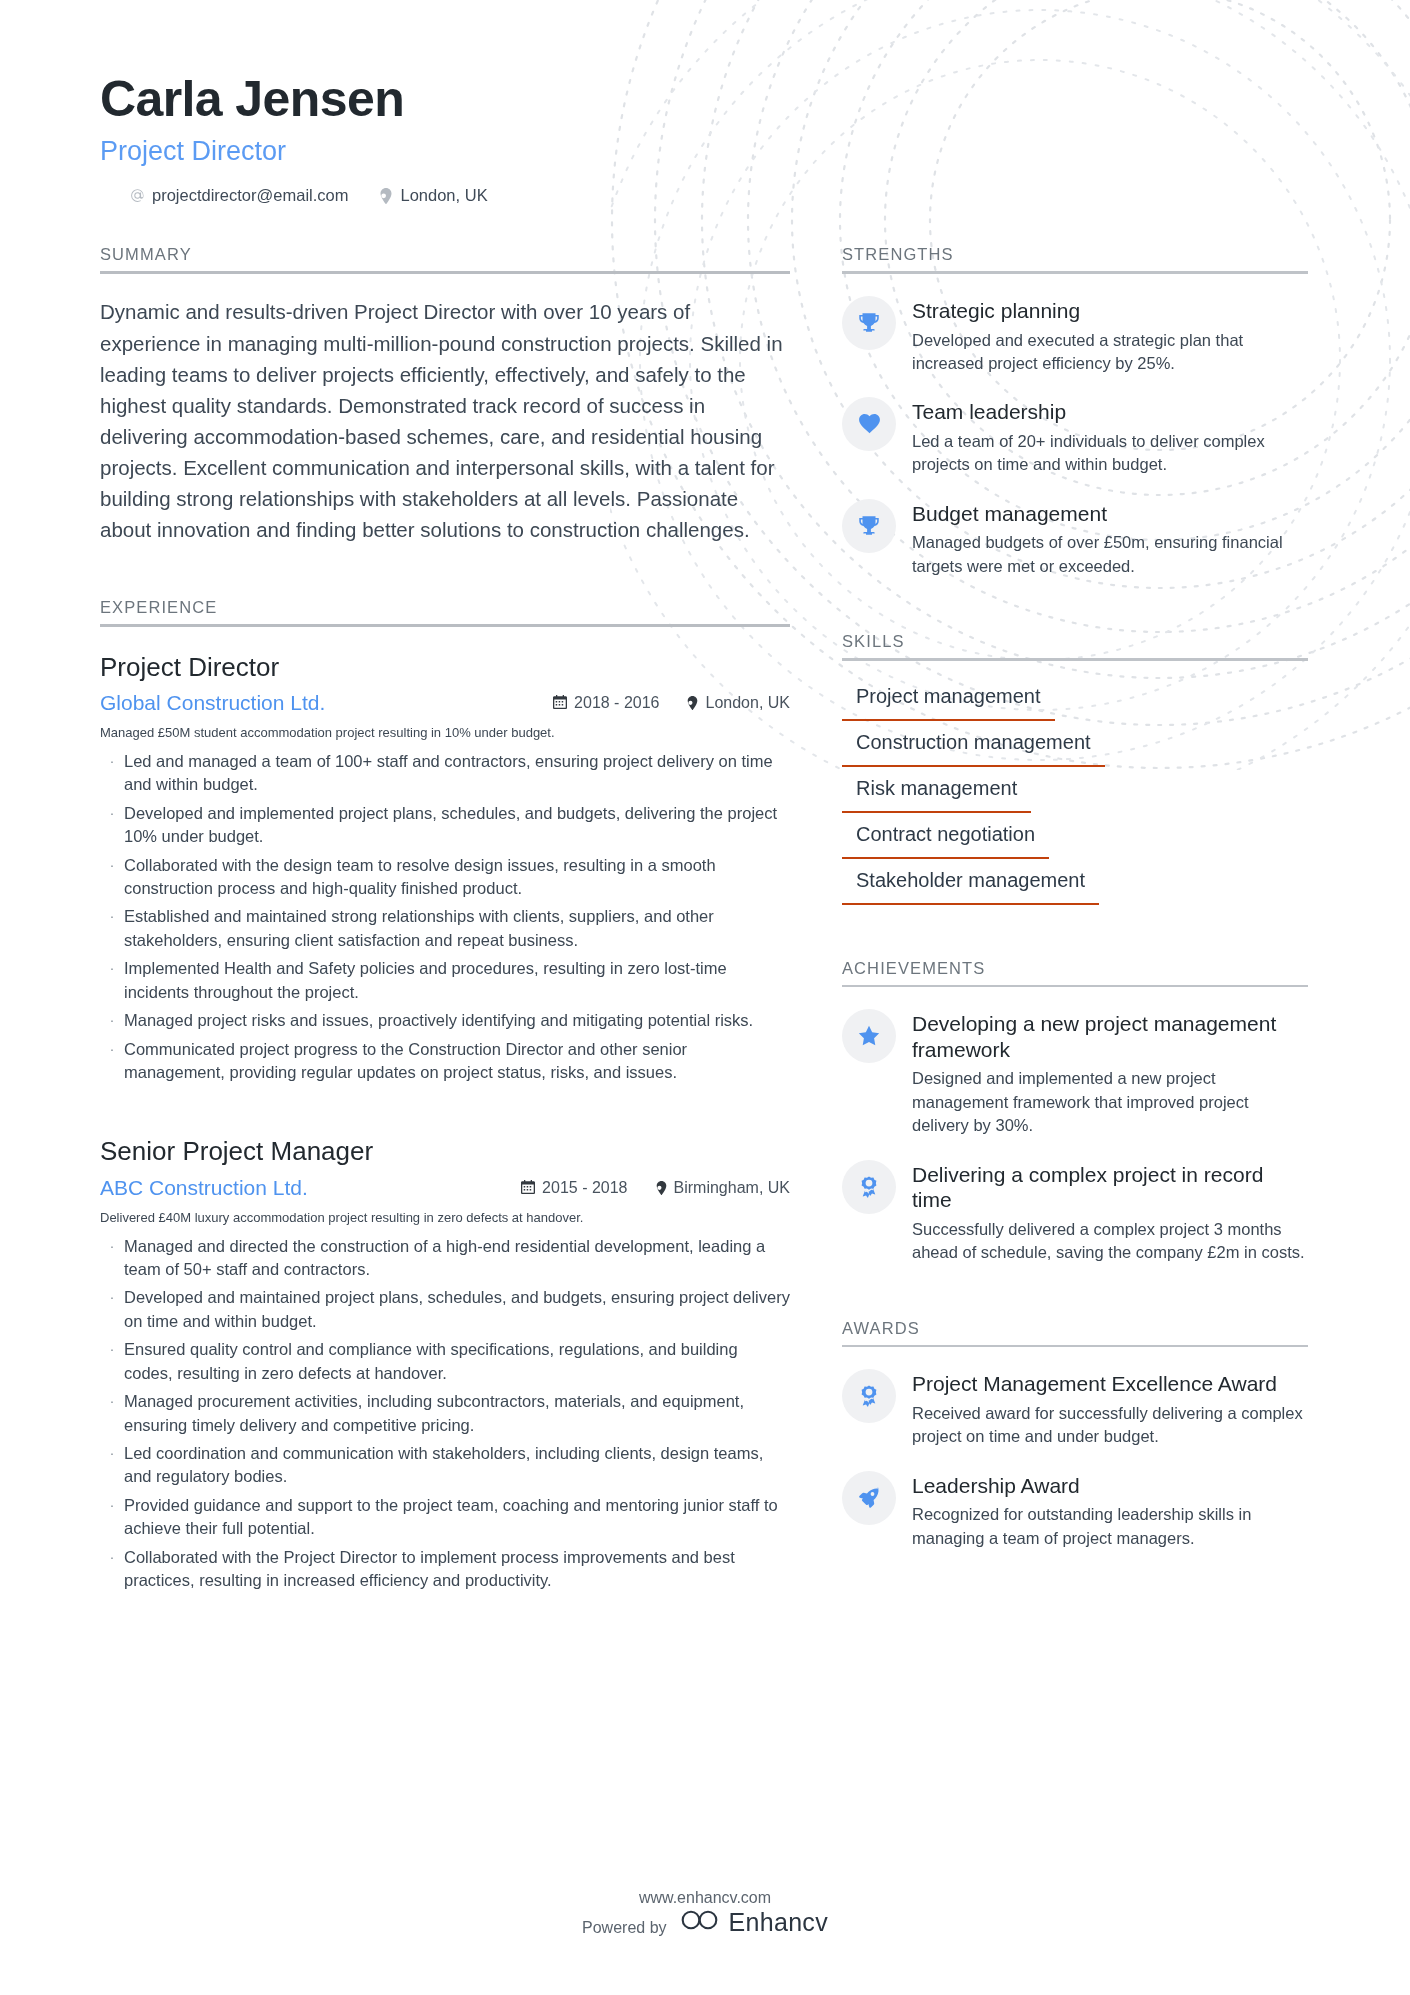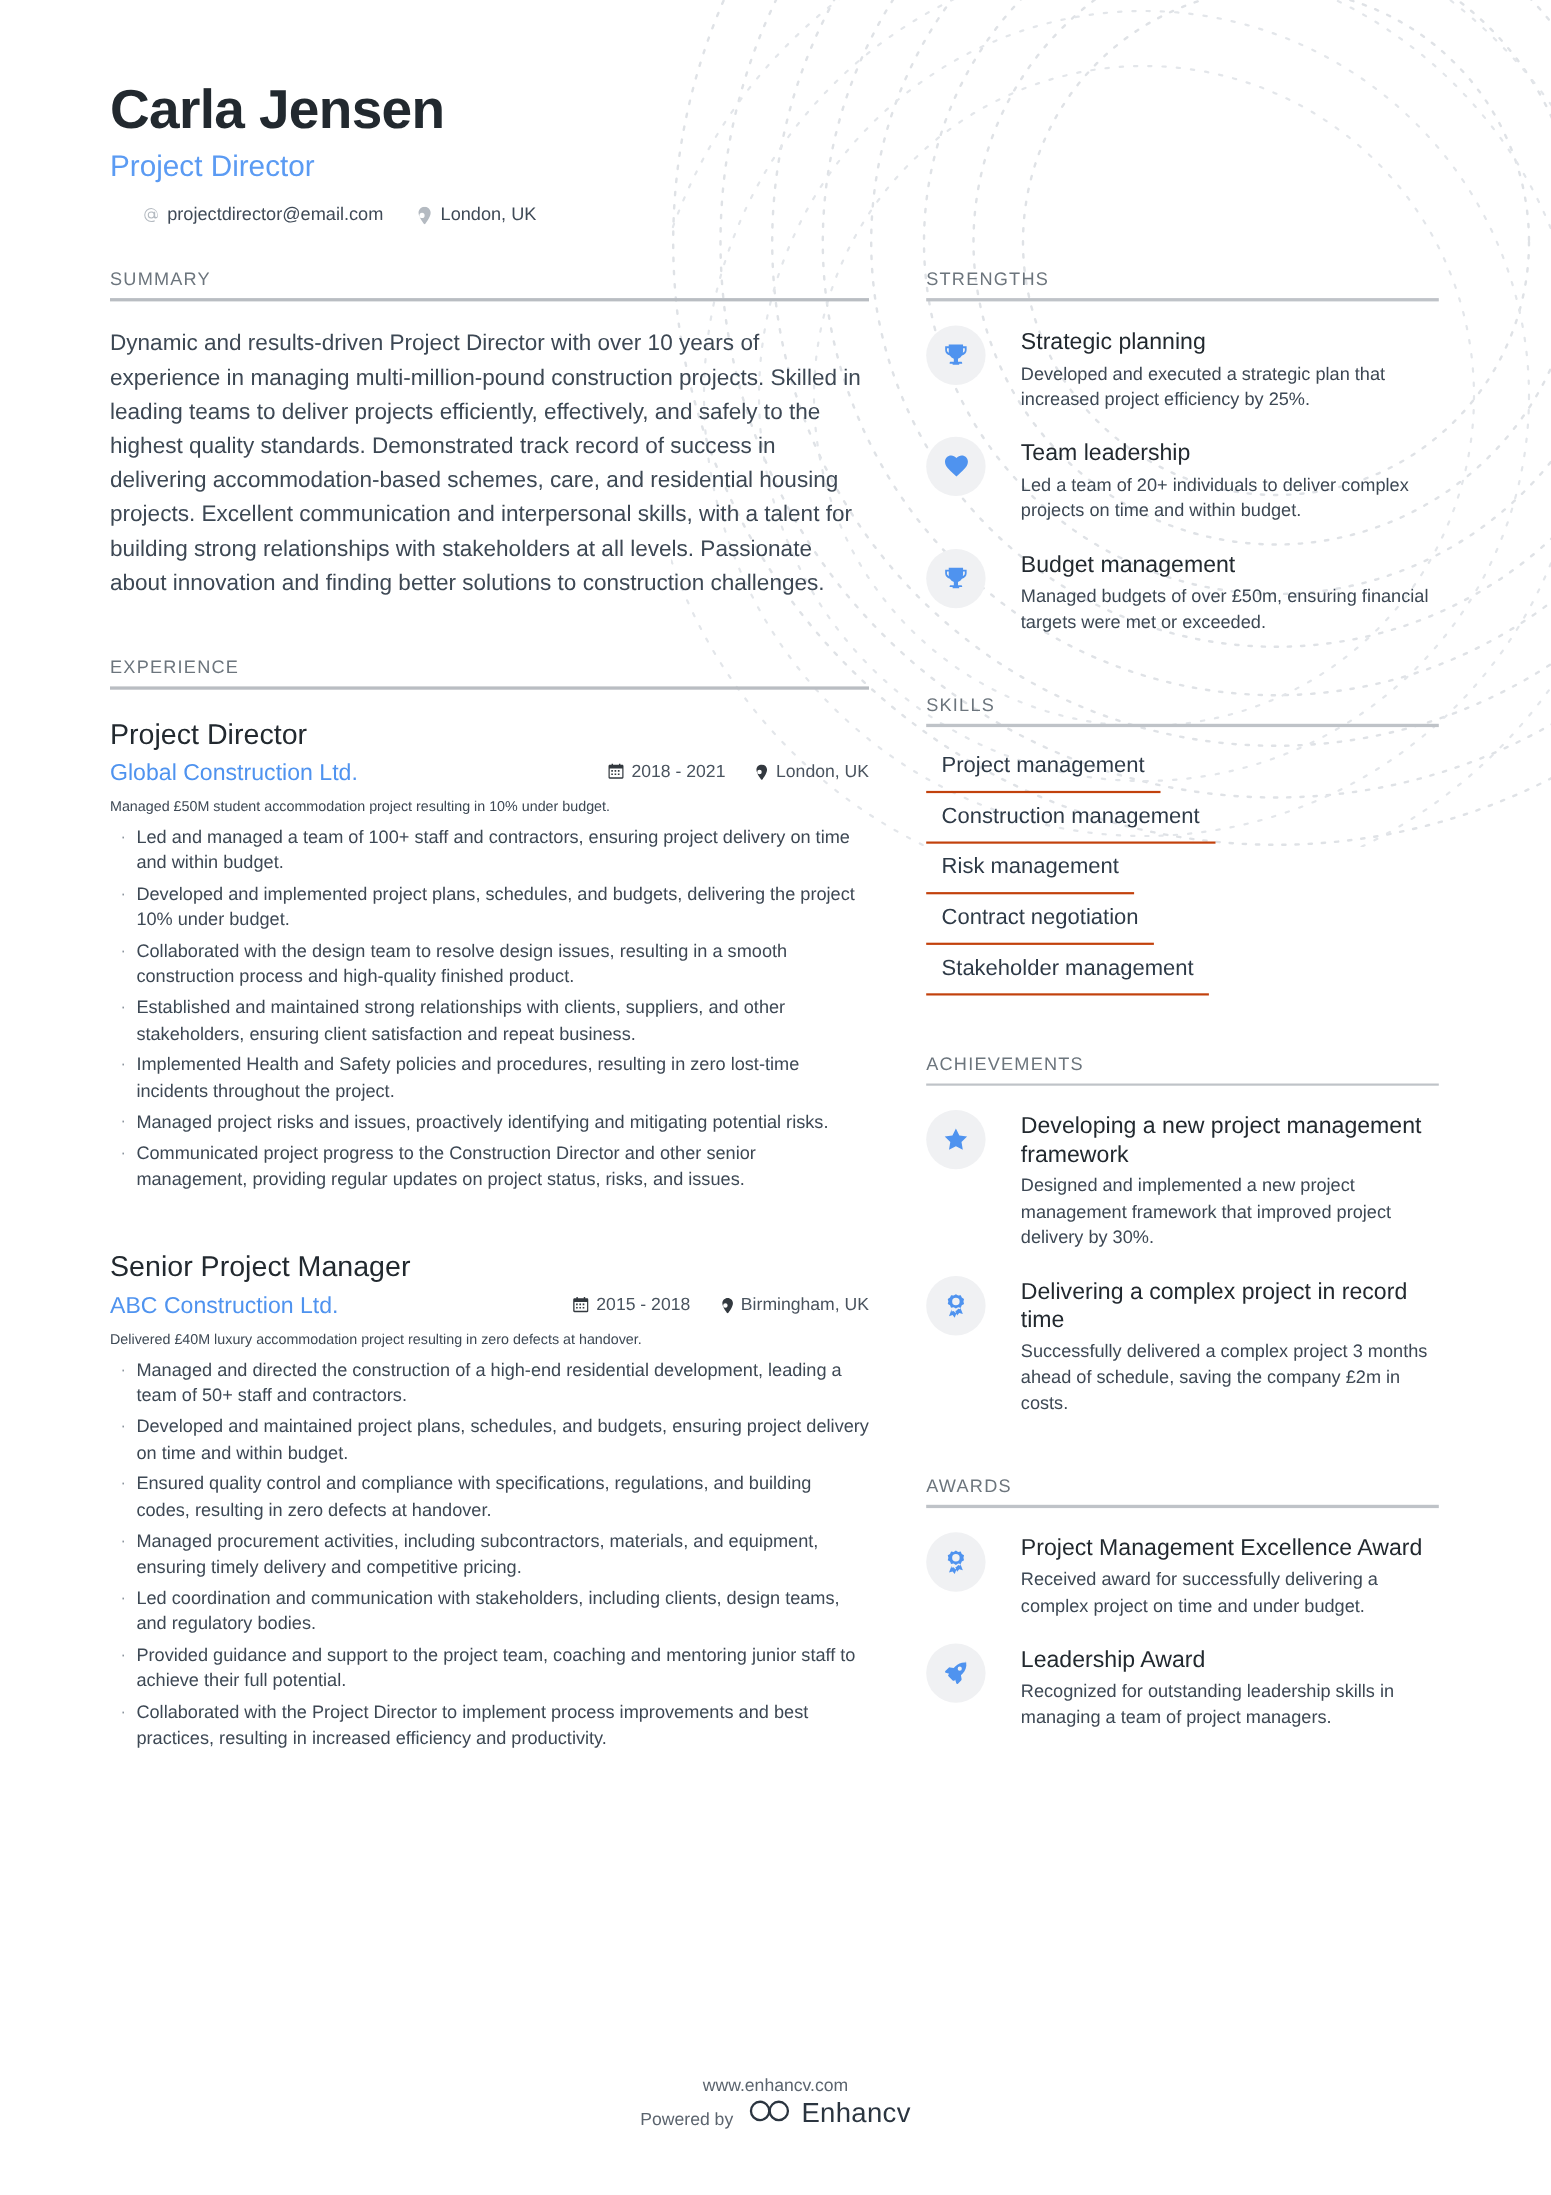--- a/index.html
+++ b/index.html
@@ -128,21 +128,21 @@
     text-align: center;
     color: #8b949d;
     font-size: 15px;
     line-height: 1.5;
   }
   .bullet .btxt { flex: 1 1 auto; }
 
   .exp-spacer { height: 22px; }
 
   
-  .rblock { display: flex; gap: 32px; margin-top: 22px; }
+  .rblock { display: flex; gap: 16px; margin-top: 22px; }
   .rbadge {
     flex: none;
     width: 54px; height: 54px;
     border-radius: 50%;
     background: #f0f1f3;
     display: flex; align-items: center; justify-content: center;
     color: #4f93ef;
   }
   .rbody { flex: 1 1 auto; padding-top: 2px; }
   .rtitle {
@@ -260,21 +260,21 @@
           <div class="exp">
             <div class="exp-role">Project Director</div>
             <div class="exp-meta">
               <div class="exp-company">Global Construction Ltd.</div>
               <div class="exp-dates">
                 <span class="ic">
                   <svg width="14" height="15" viewBox="0 0 14 15">
                       <path d="M3 0v1.3H1.3C.6 1.3 0 1.9 0 2.6v10.1c0 .7.6 1.3 1.3 1.3h11.4c.7 0 1.3-.6 1.3-1.3V2.6c0-.7-.6-1.3-1.3-1.3H11V0h-1.3v1.3H4.3V0H3zm-1.7 4.6h11.4v8.1H1.3V4.6zm1.4 1.5v1.5h1.5V6.1H2.7zm3 0v1.5h1.5V6.1H5.7zm3 0v1.5h1.5V6.1H8.7zm-6 3v1.5h1.5V9.1H2.7zm3 0v1.5h1.5V9.1H5.7zm3 0v1.5h1.5V9.1H8.7z" fill="currentColor"></path>
                     </svg>
                 </span>
-                <span>2018 - 2021</span>
+                <span>2018 - 2016</span>
               </div>
               <div class="exp-loc">
                 <span class="ic">
                   <svg width="11" height="14" viewBox="0 0 12 16">
                       <path d="M6 0C2.95 0 .5 2.45.5 5.5c0 3.9 4.6 9.7 5 10.2.25.3.75.3 1 0 .4-.5 5-6.3 5-10.2C11.5 2.45 9.05 0 6 0zm0 7.85A2.35 2.35 0 113.65 5.5 2.35 2.35 0 016 7.85z" fill="currentColor"></path>
                     </svg>
                 </span>
                 <span>London, UK</span>
               </div>
             </div>

